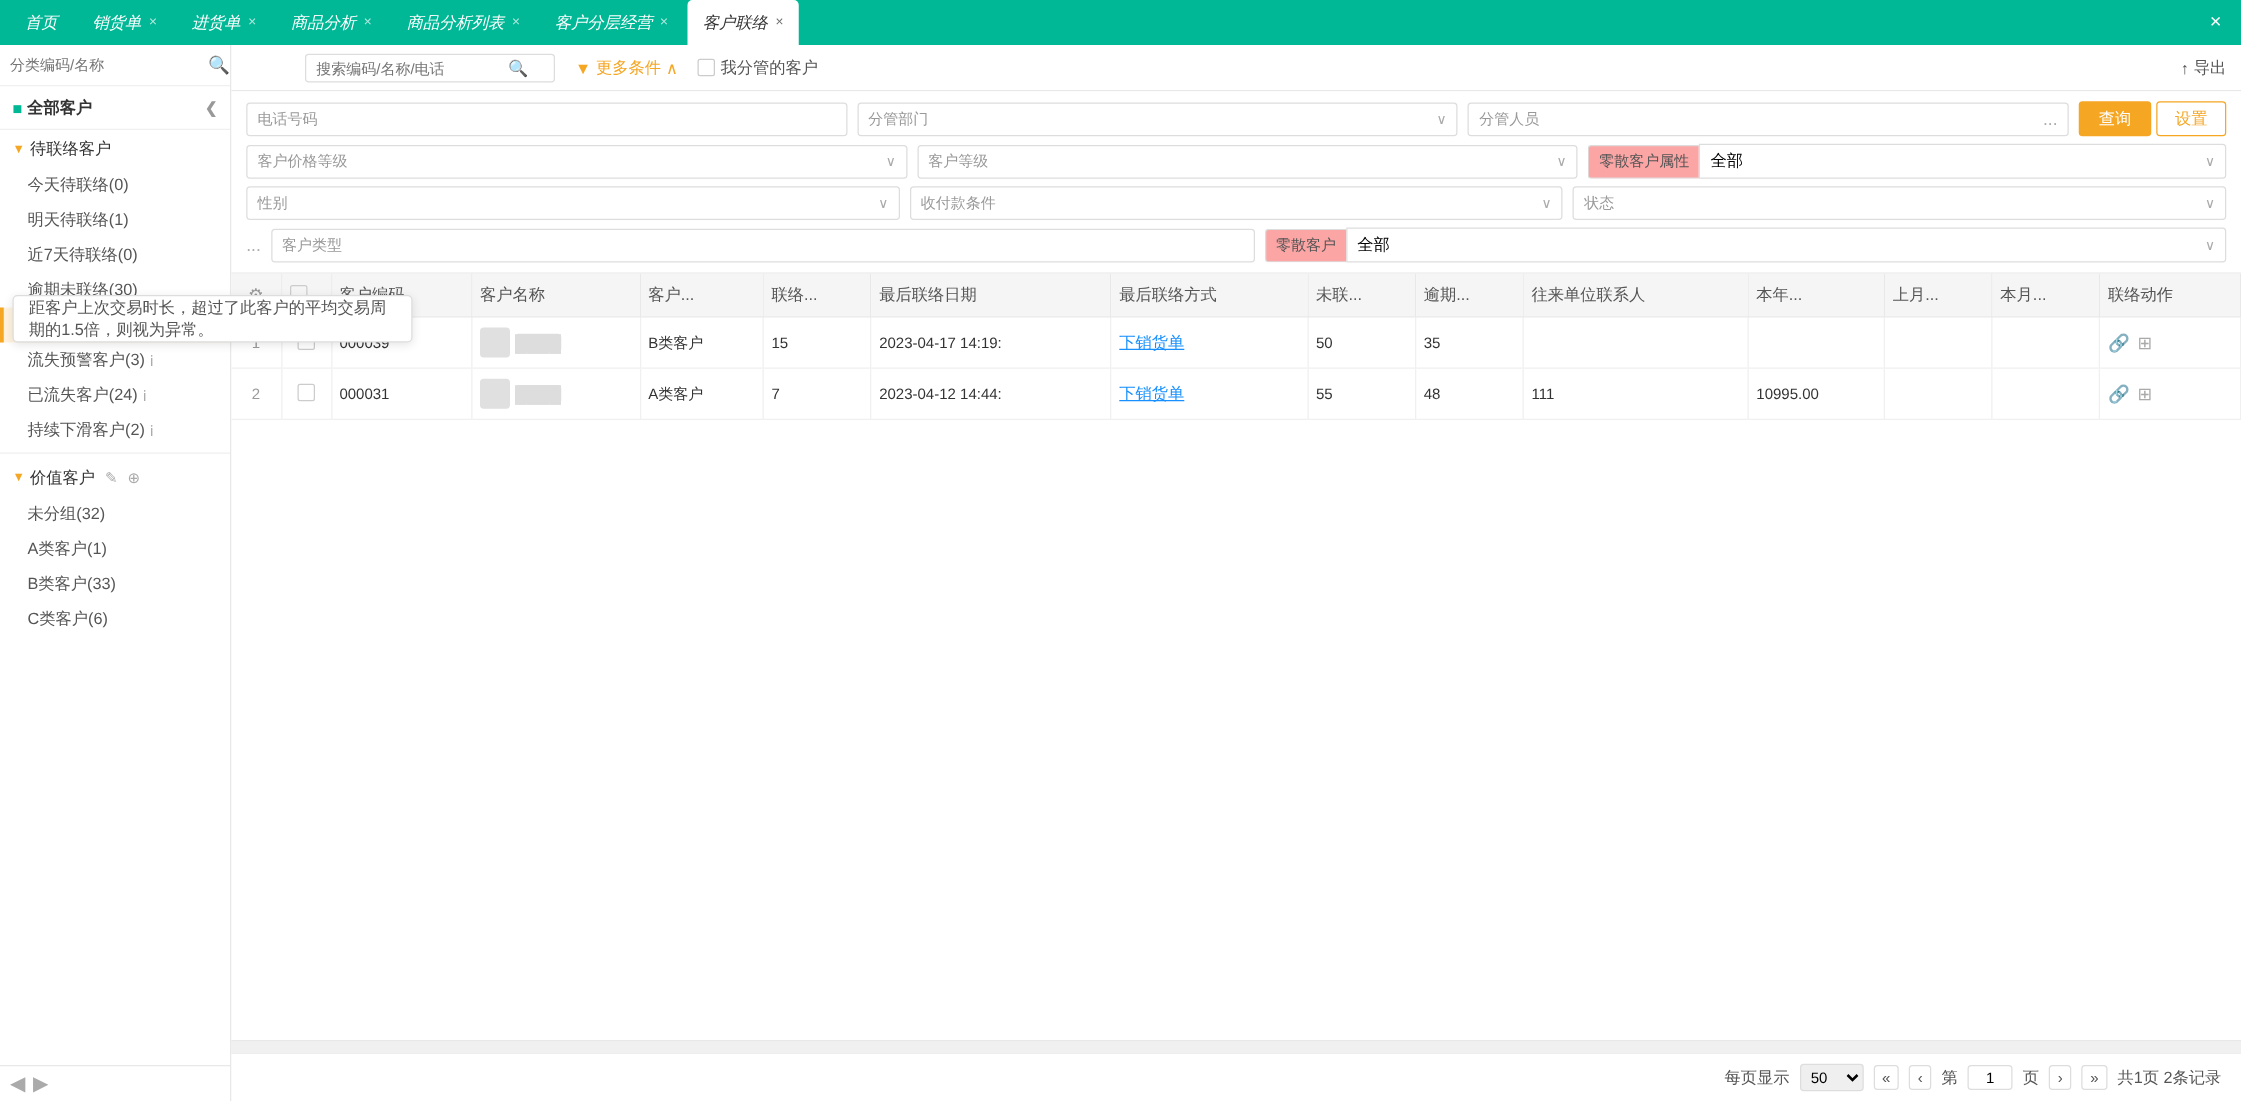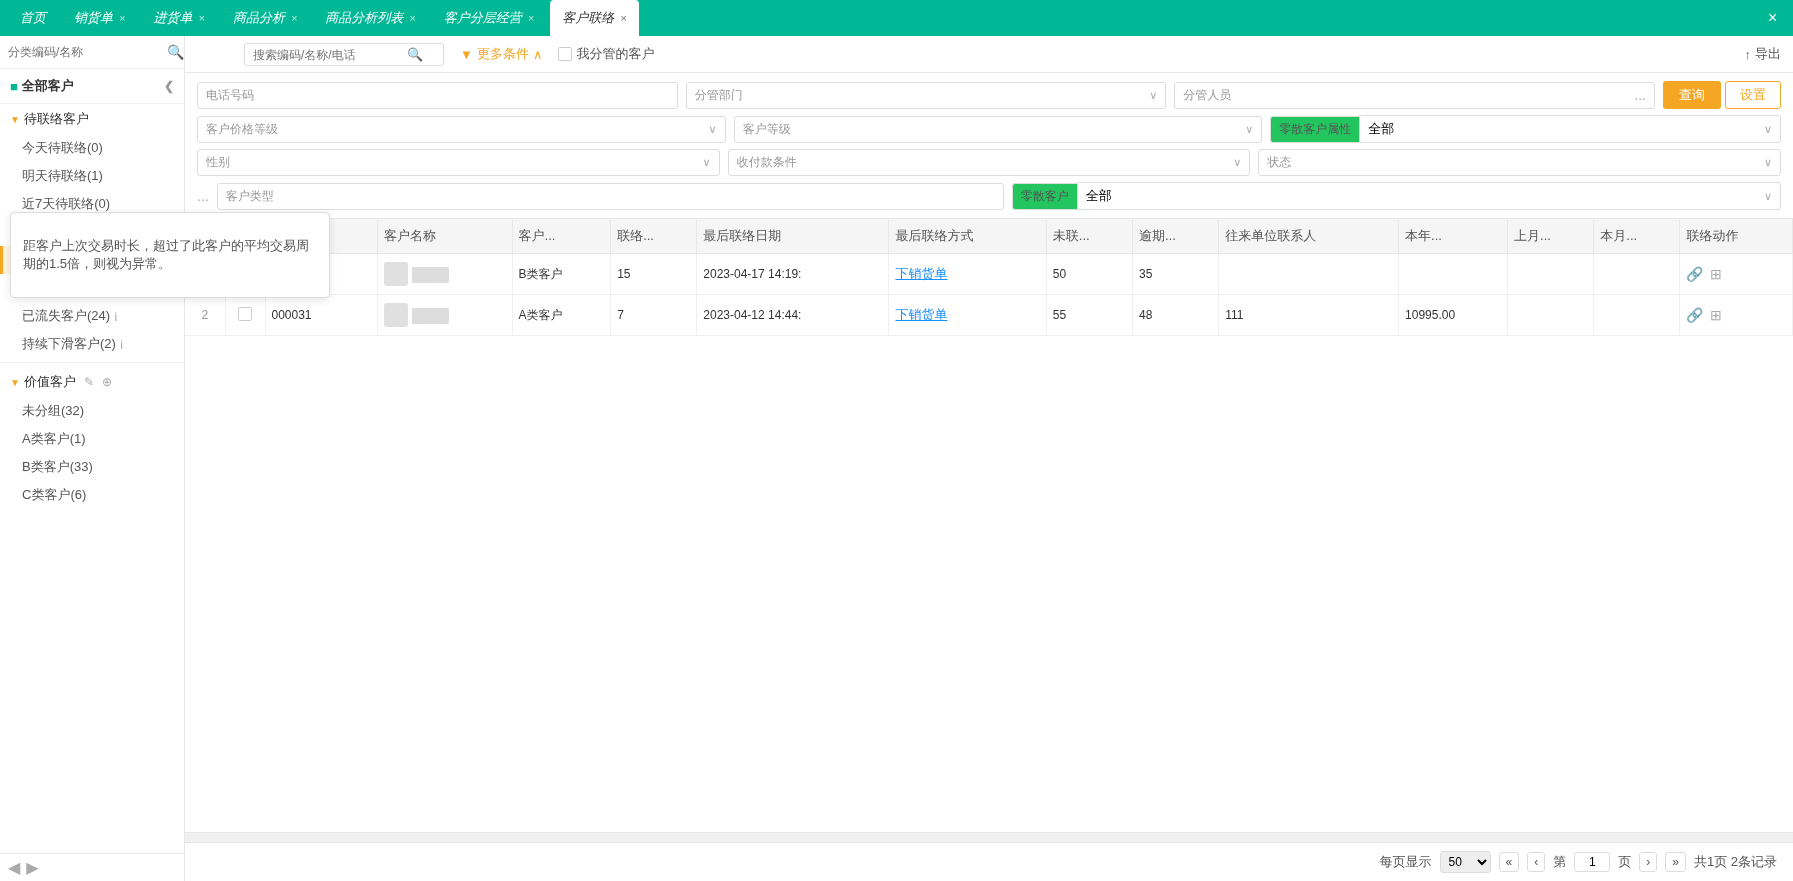--- a/index.html
+++ b/index.html
@@ -129,26 +129,26 @@
       font-size: 12px;
       cursor: pointer;
       gap: 4px;
     }
     .sidebar-value-group .arrow { color: #f5a623; font-size: 10px; }
     .sidebar-edit-icon { color: #aaa; font-size: 12px; cursor: pointer; margin-left: 4px; }
 
     
     .tooltip-box {
       position: absolute;
-      top: 212px;
+      top: 236px;
       left: 10px;
       background: #fff;
       border: 1px solid #ddd;
       border-radius: 4px;
-      padding: 24px 12px;
+      padding: 0 12px;
       font-size: 12px;
       color: #555;
       z-index: 100;
       max-width: 320px;
       box-shadow: 0 2px 8px rgba(0,0,0,0.1);
     }
 
     
     .content-area {
       flex: 1;
@@ -277,21 +277,21 @@
       min-width: 0;
     }
     .filter-field-combo .label-part {
       font-size: 12px;
       color: #555;
       white-space: nowrap;
       border: 1px solid #ddd;
       border-right: none;
       border-radius: 3px 0 0 3px;
       padding: 4px 8px;
-      background: #22c55e;
+      background: #fca5a5;
     }
     .filter-field-combo .value-part {
       flex: 1;
       border: 1px solid #ddd;
       border-radius: 0 3px 3px 0;
       padding: 4px 8px;
       display: flex;
       align-items: center;
       justify-content: space-between;
       cursor: pointer;

